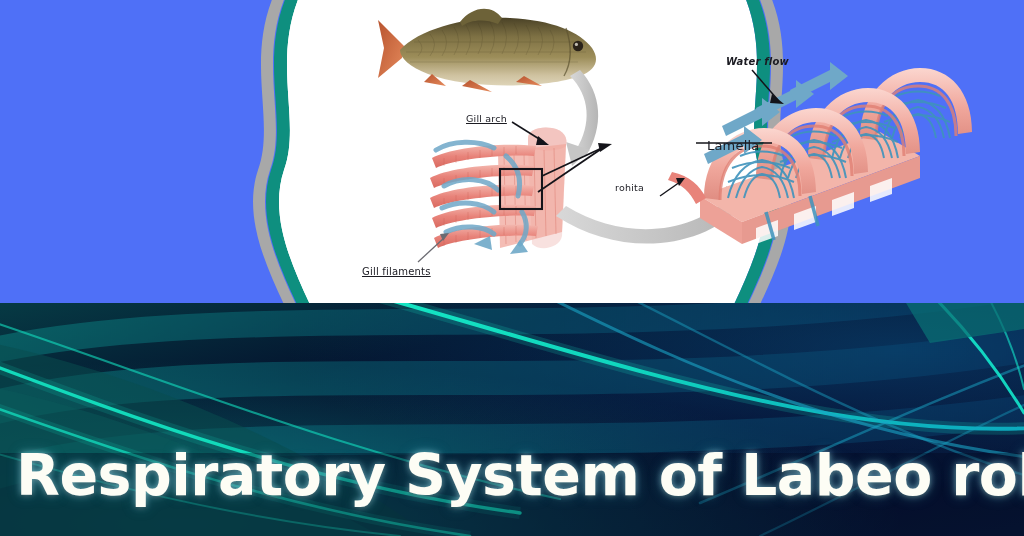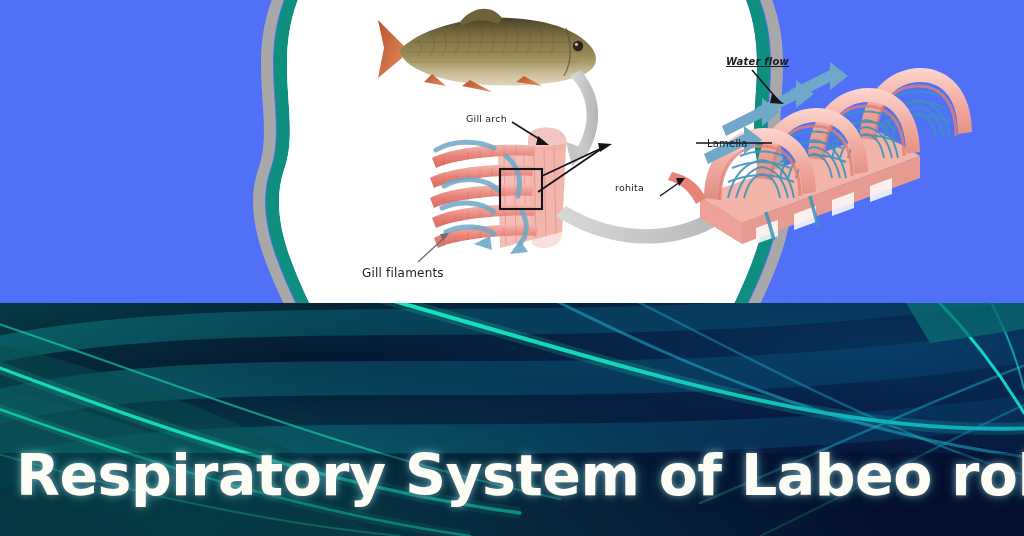--- a/index.html
+++ b/index.html
@@ -20,24 +20,24 @@
   .top-svg{ position:absolute; left:0; top:0; }
 
   
   .lbl{
     position:absolute;
     color:#1b1b22;
     font-family:"DejaVu Sans", sans-serif;
     white-space:nowrap;
     letter-spacing:.2px;
   }
-  .lbl-gill-arch{ left:466px; top:113px; font-size:9.5px; }
-  .lbl-gill-filaments{ left:362px; top:266px; font-size:12px; }
-  .lbl-water-flow{ left:726px; top:56px; font-size:10px; font-style:italic; font-weight:600;text-decoration:underline; }
-  .lbl-lamella{ left:659px; top:138px; font-size:10px;padding-left:48px; }
+  .lbl-gill-arch{ left:466px; top:113px; font-size:9.5px;text-decoration:underline; }
+  .lbl-gill-filaments{ left:362px; top:266px; font-size:10px;text-decoration:underline; }
+  .lbl-water-flow{ left:726px; top:56px; font-size:10px; font-style:italic; font-weight:600; }
+  .lbl-lamella{ left:659px; top:138px; font-size:13px;padding-left:48px; }
   .lbl-blood{ left:615px; top:182px; font-size:9.5px; }
 
   
   .bottom-banner{
     position:absolute; left:0; top:303px; width:1024px; height:233px;
     background:#050a2c;
     overflow:hidden;
   }
   .banner-svg{ position:absolute; left:0; top:0; }
 

